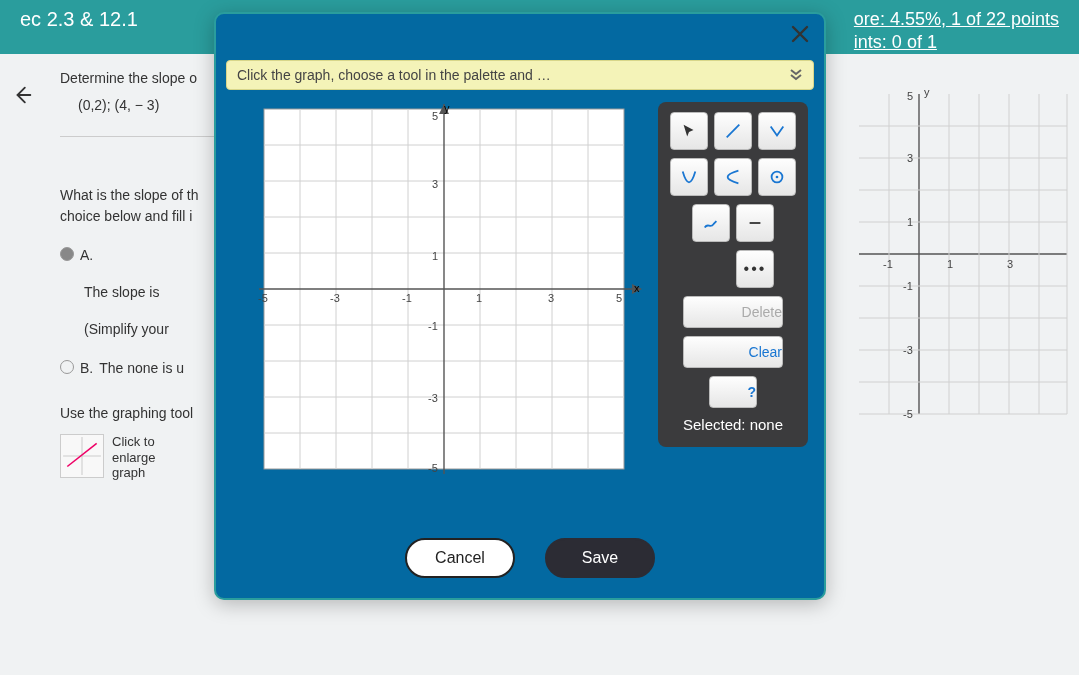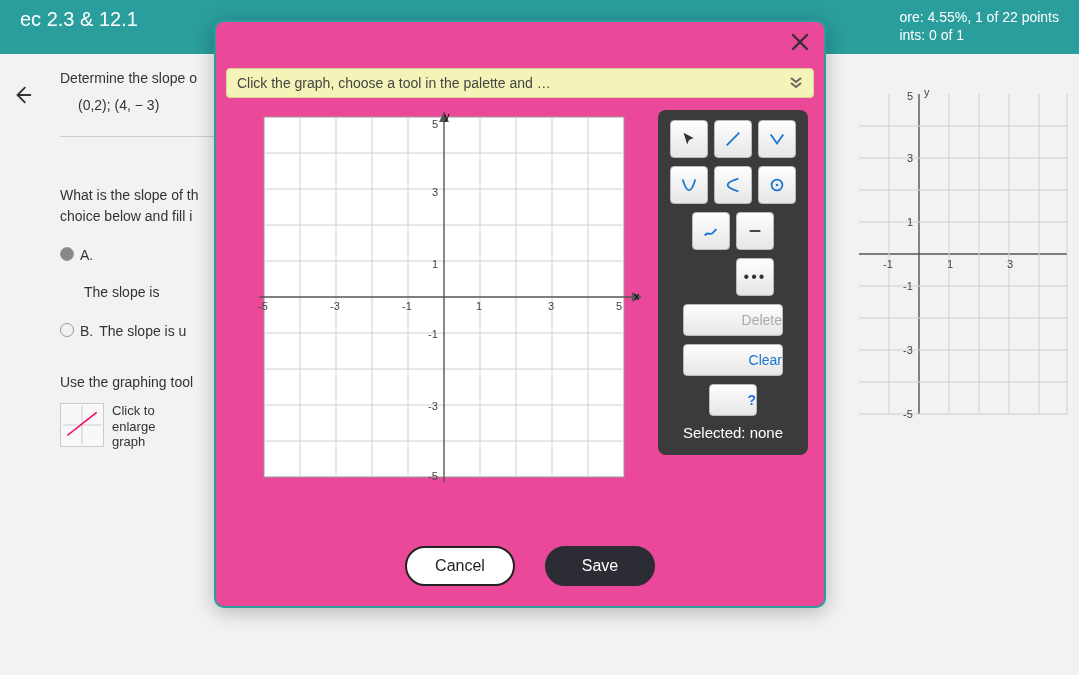--- a/index.html
+++ b/index.html
@@ -2,43 +2,43 @@
 <html><head>
 <meta charset="utf-8">
 <style>
   * { box-sizing: border-box; margin: 0; padding: 0; }
   html, body { width: 1079px; height: 675px; overflow: hidden; font-family: Arial, Helvetica, sans-serif; }
   body { background: #e8eef0; position: relative; }
 
   
   .topbar { position: absolute; top: 0; left: 0; right: 0; height: 54px; background: #2a9d9d; color: #fff; padding: 8px 20px; display: flex; justify-content: space-between; align-items: flex-start; }
   .topbar .left { font-size: 20px; font-weight: 500; }
-  .topbar .right { text-align: left; font-size: 14px; line-height: 1.3; }
+  .topbar .right { text-align: left; font-size: 18px; line-height: 1.3; text-decoration: underline; }
 
   
   .content { position: absolute; top: 54px; left: 0; right: 0; bottom: 0; background: #f0f2f3; }
   .back-arrow { position: absolute; top: 30px; left: 12px; font-size: 22px; color: #333; cursor: pointer; }
   .problem { position: absolute; top: 14px; left: 60px; width: 180px; font-size: 14px; color: #333; line-height: 1.5; }
   .problem .points { margin: 6px 0 20px 18px; }
   .problem .questionline { margin-top: 48px; }
   .problem .choice { margin-top: 18px; display:flex; align-items:flex-start; gap:6px; }
   .problem .radio { width:14px; height:14px; border:1px solid #999; border-radius:50%; display:inline-block; margin-top:2px;}
   .problem .radio.sel { background: #888; }
   .problem .sub { margin-left:24px; margin-top:16px;}
-  .problem .tool-note { margin-top: 30px; }
+  .problem .tool-note { margin-top: 24px; }
   .thumb-row { margin-top: 10px; display:flex; align-items:flex-start; gap:8px;}
   .thumb { width:44px; height:44px; border:1px solid #ccc; background:#f8f8f8; display:flex; align-items:center; justify-content:center; }
   .thumb svg { width:100%; height:100%; }
   .thumb-label { font-size:13px; line-height:1.2; }
 
   
   .bg-graph { position:absolute; top: 30px; right: 10px; width: 220px; height: 340px; }
 
   
-  .modal { position: absolute; top: 20px; left: 214px; width: 612px; height: 588px; background: #ec4899; border: 2px solid #2a9d9d; border-radius: 10px; box-shadow: 0 4px 20px rgba(0,0,0,.25); z-index: 10; }
+  .modal { position: absolute; top: 12px; left: 214px; width: 612px; height: 588px; background: #0369a1; border: 2px solid #2a9d9d; border-radius: 10px; box-shadow: 0 4px 20px rgba(0,0,0,.25); z-index: 10; }
   .modal .close { position:absolute; top:10px; right:14px; font-size:22px; color:#333; cursor:pointer; }
   .modal .hint { position:absolute; top:46px; left:10px; right:10px; height:30px; background:#f4f3b8; border:1px solid #d8d68a; border-radius:4px; display:flex; align-items:center; padding:0 10px; font-size:14px; color:#444; justify-content:space-between;}
   .modal .hint .chev { font-weight:bold; color:#666; }
   .modal .graph-wrap { position:absolute; top:90px; left:28px; width:380px; height:370px; }
   .axis-y-label { position:absolute; top:-2px; left:200px; font-size:11px; }
   .axis-x-label { position:absolute; top:178px; left:390px; font-size:11px; }
 
   
   .palette { position:absolute; top:88px; right:16px; width:150px; background:#3b3b3d; border-radius:8px; padding:10px 10px 14px 10px; display:flex; flex-direction:column; align-items:center; gap:8px; }
   .tool-row { display:flex; gap:6px; }
@@ -82,25 +82,26 @@
     <div class="points">(0,2); (4, − 3)</div>
     <div style="height:1px;background:#ccc;margin:4px 0 10px 0"></div>
     <div class="questionline">What is the slope of th</div>
     <div>choice below and fill i</div>
 
     <div class="choice">
       <span class="radio sel"></span>
       <span>A.</span>
     </div>
     <div class="sub">The slope is</div>
+    <div class="sub">(Simplify your</div>
 
     <div class="choice">
       <span class="radio"></span>
       <span>B.</span>
-      <span>The slope is u</span>
+      <span>The none is u</span>
     </div>
 
     <div class="tool-note">Use the graphing tool</div>
     <div class="thumb-row">
       <div class="thumb">
         <svg viewBox="0 0 40 40">
             <line x1="20" y1="2" x2="20" y2="38" stroke="#ccc"></line>
             <line x1="2" y1="20" x2="38" y2="20" stroke="#ccc"></line>
             <line x1="6" y1="30" x2="34" y2="8" stroke="#e06" stroke-width="1.5"></line>
           </svg>

